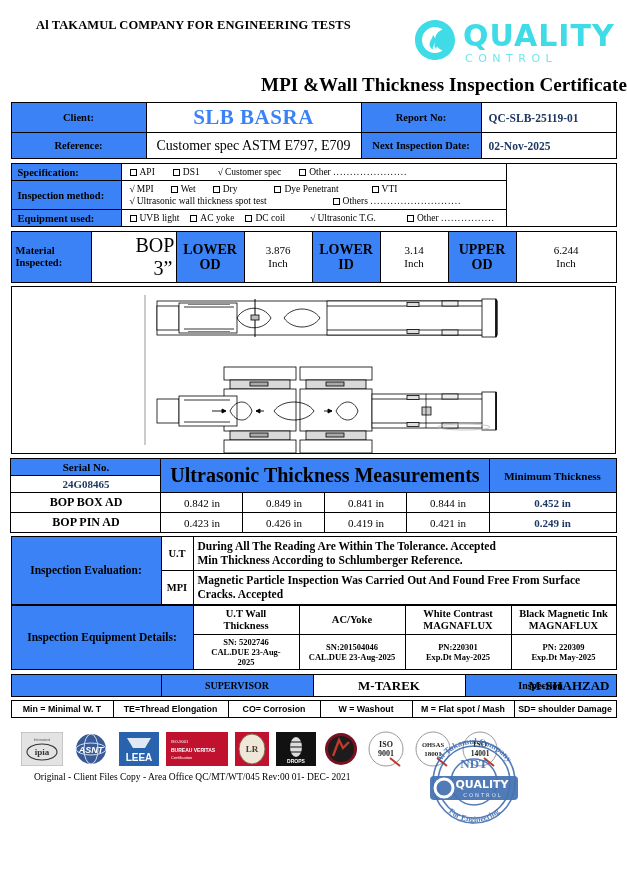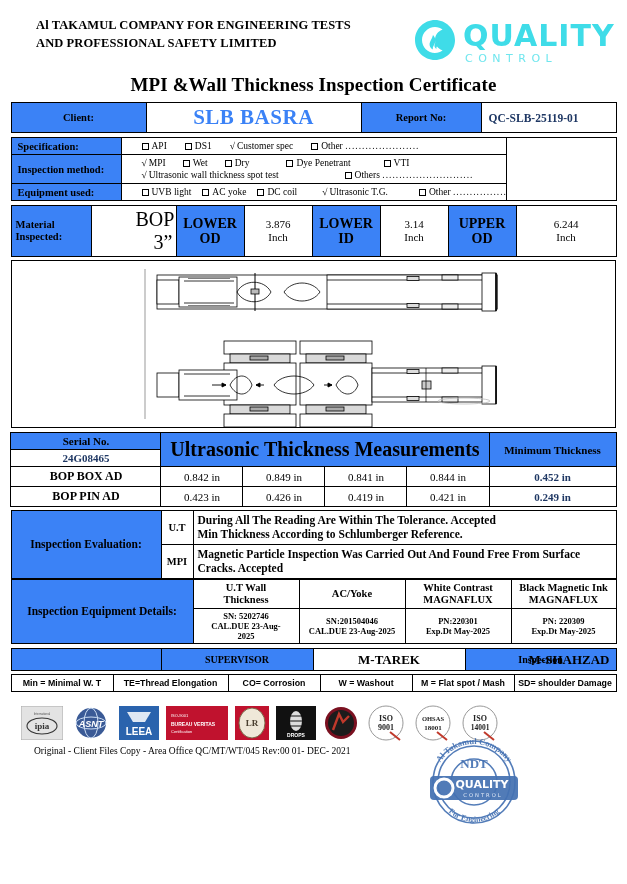--- a/index.html
+++ b/index.html
@@ -18,40 +18,40 @@
   .hdr { display:flex; align-items:flex-start; padding: 16px 14px 0 36px; }
   .hdr-text { flex:1; }
   .hdr-l1, .hdr-l2 { font-weight:bold; font-size:12.5px; letter-spacing:.1px; line-height:1.45; }
   .hdr-l3 { font-size:12px; line-height:1.5; }
   .logo-wrap { width:200px; display:flex; align-items:center; gap:6px; padding-top:2px; }
   .logo-mark { flex:0 0 auto; }
   .logo-text { display:flex; flex-direction:column; line-height:1; }
   .logo-q { font-family:"DejaVu Sans", sans-serif; font-weight:bold; font-size:30px; color:#3FDCE8; letter-spacing:1px; }
   .logo-c { font-family:"DejaVu Sans", sans-serif; font-size:11px; color:#6FE6EE; letter-spacing:5.5px; padding-left:2px; margin-top:2px;}
 
-  .cert-title { text-align:center; font-size:19px; font-weight:bold; margin:8px 0 6px 0; letter-spacing:.1px; }
+  .cert-title { text-align:right; font-size:19px; font-weight:bold; margin:8px 0 6px 0; letter-spacing:.1px; }
 
   
   table { border-collapse: collapse; }
   .tbl { width:605px; margin:0 auto; table-layout:fixed; }
   .tbl td { border:1px solid #000; padding:2px 3px; vertical-align:middle; }
   .gray { background:#3b82f6; }
   .lbl { font-weight:bold; font-size:10.5px; text-align:center; }
 
   
   .t-info td { height:26px; }
   .t-info .c-client { font-size:21px; font-weight:bold; color:#3b82f6; text-align:center; letter-spacing:.5px;}
   .t-info .c-loc { font-size:12.5px; text-align:center; }
   .t-info .c-ref { font-size:14px; text-align:center; }
   .t-info .c-val { font-size:11.5px; color:#1F3864; font-weight:bold; padding-left:7px; }
 
   
   .t-spec td { font-size:9.5px; }
   .t-spec .lbl { text-align:left; padding-left:6px; font-size:10.5px; }
-  .t-spec .cells { padding:3px 20px; }
+  .t-spec .cells { padding:3px 8px; }
   .cb { display:inline-block; width:7px; height:7px; border:1.3px solid #000; vertical-align:-1px; margin-right:3px; }
   .tick { font-weight:bold; margin-right:2px; }
   .dots { letter-spacing:1px; }
   .row-items { display:flex; align-items:center; }
   .row-items > span { white-space:nowrap; }
 
   
   .t-mat td { height:32px; font-size:11px; }
   .t-mat .m-lbl { font-weight:bold; font-size:10.5px; text-align:left; padding-left:4px; line-height:1.15;}
   .t-mat .m-val { text-align:right; font-size:20px;padding-left:44px; }
@@ -100,21 +100,20 @@
   .footnote { font-size:9.5px; margin:4px 0 0 34px; }
 </style>
 </head>
 <body>
 
 <div class="page">
 
   <div class="hdr">
     <div class="hdr-text">
       <div class="hdr-l1">Al TAKAMUL COMPANY FOR ENGINEERING TESTS</div>
-      <div class="hdr-l2">AND PROFESSIONAL SAFETY LIMITED</div>
     </div>
     <div class="logo-wrap">
       <span class="logo-mark">
         <svg width="44" height="44" viewBox="0 0 44 44">
           <path d="M22 2 C33 2 42 11 42 22 C42 33 33 42 22 42 C11 42 2 33 2 22 C2 11 11 2 22 2 Z
                    M22 9 C14.8 9 9 15 9 22 C9 29 14.8 35 22 35 C25 35 27.6 34 29.6 32.3
                    C25 31 22 26.8 22 22 C22 17 25 13 29.6 11.7 C27.6 10 25 9 22 9 Z" fill="#3FDCE8"></path>
           <path d="M20 17 C23 20 23 24 21 27 C20 28.5 19.5 30 20 31.5 C17.5 30.5 16.2 28 16.6 25.5 C17 23 19 21 20 17 Z" fill="#3FDCE8"></path>
           <path d="M24 21 C25.6 23 25.6 26 24.2 28 C23.5 29 23.2 30 23.6 31 C22 30.3 21.2 28.6 21.5 27 C21.8 25.2 23.2 23.6 24 21 Z" fill="#3FDCE8"></path>
         </svg>
@@ -134,20 +133,26 @@
         <col style="width:215px">
         <col style="width:120px">
         <col style="width:135px">
       </colgroup>
     <tbody>
     <tr>
       <td class="gray lbl">Client:</td>
       <td class="c-client">SLB BASRA</td>
       <td class="gray lbl">Report No:</td>
       <td class="c-val">QC-SLB-25119-01</td>
+    </tr>
+    <tr>
+      <td class="gray lbl">Reference:</td>
+      <td class="c-ref">Customer spec   ASTM E797, E709</td>
+      <td class="gray lbl">Next Inspection Date:</td>
+      <td class="c-val">02-Nov-2025</td>
     </tr>
     </tbody>
   </table>
 
   <table class="tbl t-spec" style="margin-top:4px">
     <colgroup>
         <col style="width:110px">
         <col style="width:385px">
         <col style="width:110px">
       </colgroup>

